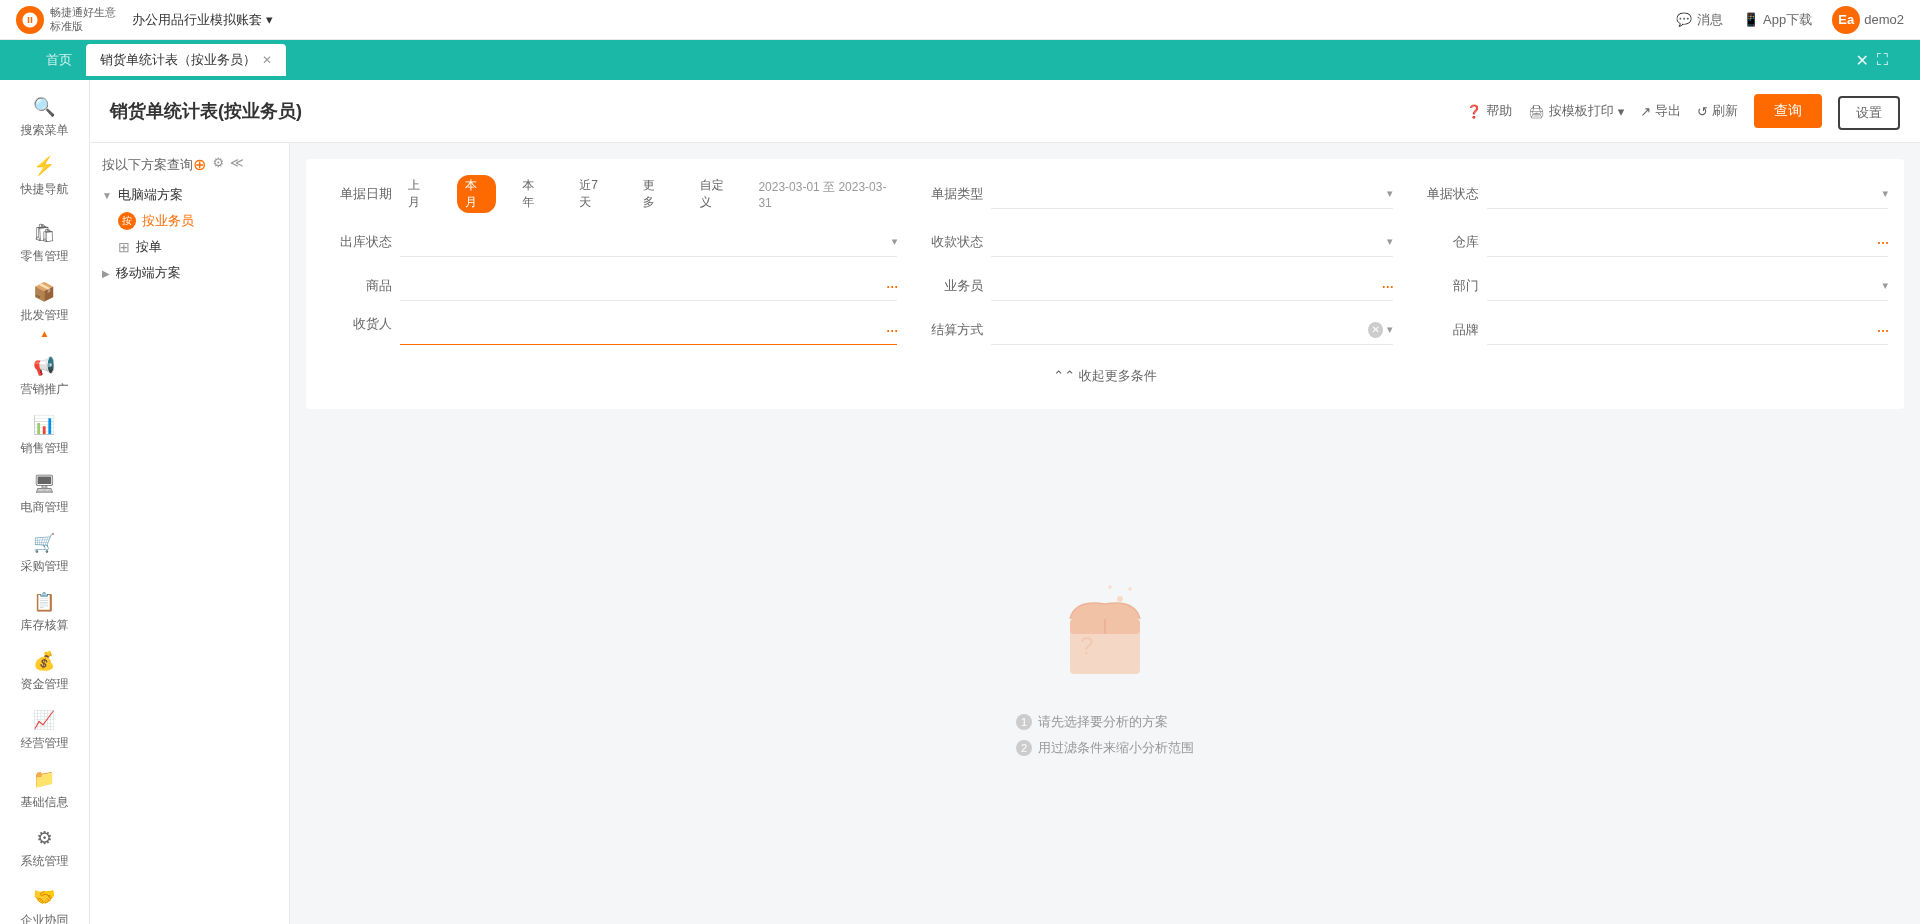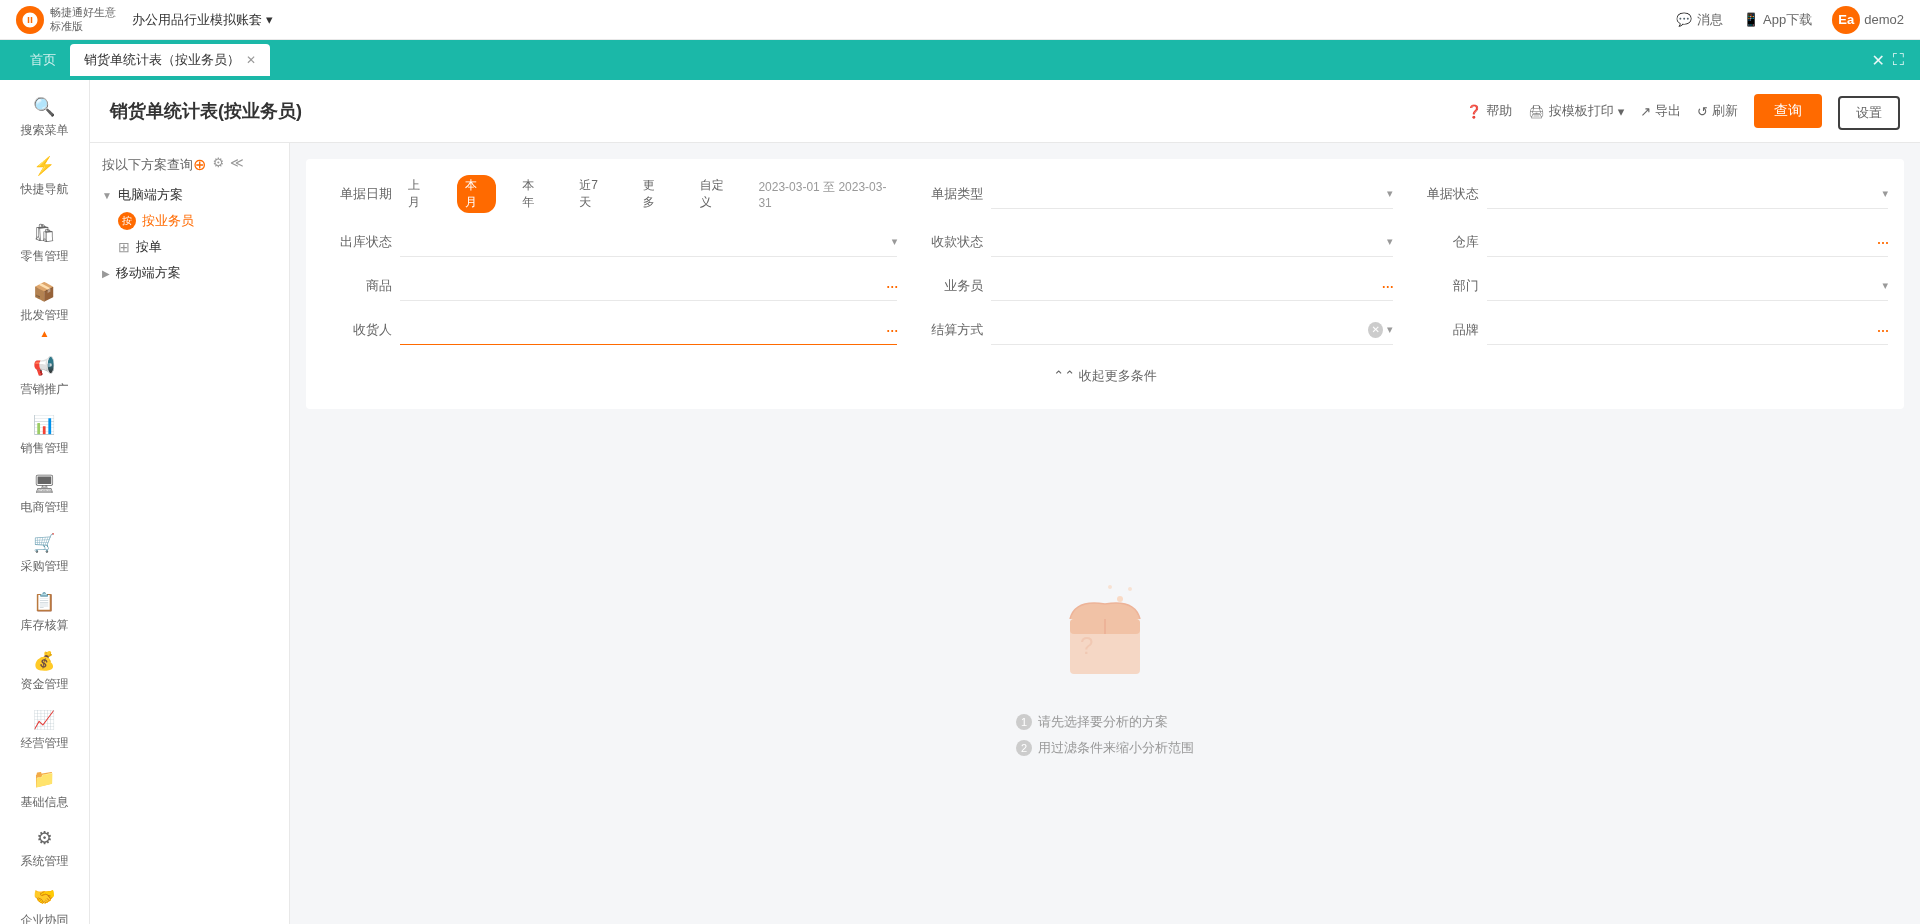--- a/index.html
+++ b/index.html
@@ -11,21 +11,21 @@
     .logo-area { display: flex; align-items: center; gap: 6px; }
     .logo-icon { width: 28px; height: 28px; background: #ff6a00; border-radius: 50%; display: flex; align-items: center; justify-content: center; }
     .logo-icon svg { width: 18px; height: 18px; }
     .logo-text { font-size: 11px; color: #666; line-height: 1.2; }
     .topbar-dropdown { display: flex; align-items: center; gap: 4px; font-size: 13px; color: #333; cursor: pointer; margin-left: 8px; }
     .topbar-right { display: flex; align-items: center; gap: 20px; }
     .topbar-right-item { display: flex; align-items: center; gap: 4px; font-size: 13px; color: #666; cursor: pointer; }
     .avatar { width: 28px; height: 28px; border-radius: 50%; background: #ff6a00; display: flex; align-items: center; justify-content: center; color: #fff; font-size: 12px; overflow: hidden; }
 
     
-    .tabbar { height: 40px; background: #1bb8a8; display: flex; align-items: center; padding: 0 16px; position: fixed; top: 40px; left: 0; right: 0; z-index: 99; }
+    .tabbar { height: 40px; background: #1bb8a8; display: flex; align-items: center; padding: 0 32px; position: fixed; top: 40px; left: 0; right: 0; z-index: 99; }
     .tab { display: flex; align-items: center; gap: 6px; padding: 0 14px; height: 32px; border-radius: 4px 4px 0 0; font-size: 13px; cursor: pointer; color: rgba(255,255,255,0.8); }
     .tab.active { background: #fff; color: #333; }
     .tab-close { font-size: 12px; color: #999; cursor: pointer; display: flex; align-items: center; }
     .tabbar-actions { margin-left: auto; display: flex; align-items: center; gap: 8px; }
     .tabbar-action-btn { color: rgba(255,255,255,0.9); cursor: pointer; font-size: 16px; }
 
     
     .layout { display: flex; margin-top: 80px; height: calc(924px - 80px); }
 
     
@@ -341,21 +341,21 @@
             <div style="display:flex;align-items:center;flex:1;gap:8px;">
               <span class="filter-col-label">部门</span>
               <div class="filter-input-wrap" style="flex:1;">
                 <input type="text" style="">
                 <span class="chevron-down">▾</span>
               </div>
             </div>
           </div>
 
           <div class="filter-row">
-            <div style="display:flex;align-items:center;flex:1.2;gap:8px;">
+            <div style="display:flex;align-items:flex-start;flex:1.2;gap:8px;">
               <span class="filter-col-label">收货人</span>
               <div class="filter-input-wrap" style="flex:1;border-bottom-color:#ff6a00;">
                 <input type="text" style="border-bottom: none;">
                 <span class="dots-btn">···</span>
               </div>
             </div>
             <div style="display:flex;align-items:center;flex:1;gap:8px;">
               <span class="filter-col-label">结算方式</span>
               <div class="filter-input-wrap" style="flex:1;">
                 <input type="text" style="">

